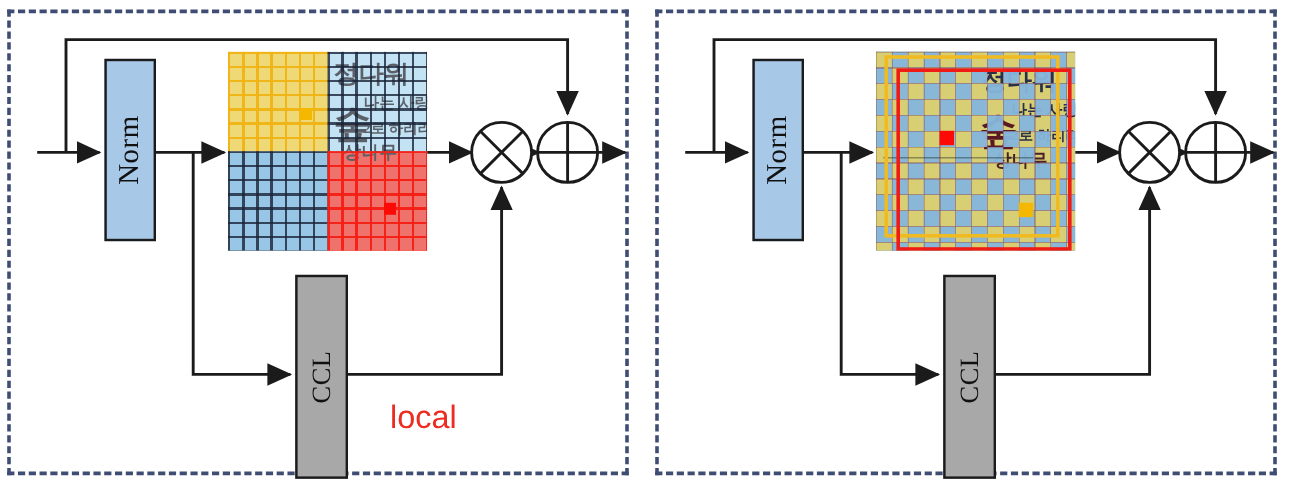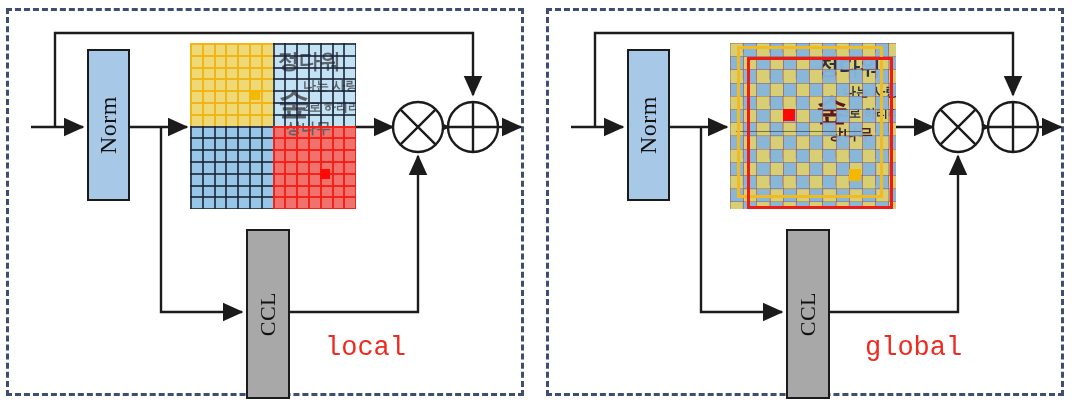--- a/index.html
+++ b/index.html
@@ -60,21 +60,21 @@
   .ccl-box {
     left: 237px; top: 218px;
     width: 44px; height: 170px;
     background: #a8a8a8;
   }
   .ccl-box .vlabel { font-size: 22px; }
 
   
   .tag {
     position: absolute;
-    font-family: Liberation Mono, monospace;
+    font-family: Liberation Sans, sans-serif;
     font-size: 27px;
     color: #ee2b20;
     white-space: nowrap;
   }
   .tag-local  { left: 316px; top: 322px; }
   .tag-global { left: 316px; top: 322px; }
 
   
   .wires {
     position: absolute;
@@ -306,17 +306,16 @@
         <div class="g-gridfaint"></div>
         <div class="g-hline" style="top:88px;"></div>
 
         <div class="g-rect g-rect-yellow"></div>
         <div class="g-rect g-rect-red"></div>
 
         <div class="cell-hi cell-hi-red" style="left:53px; top:66px; width:12px; height:12px;"></div>
         <div class="cell-hi cell-hi-yellow" style="left:119px; top:126px; width:12px; height:12px;"></div>
       </div>
 
-      <div class="tag tag-global">global</div>
     </div>
   </div>
 
 </div>
 
 </body></html>

